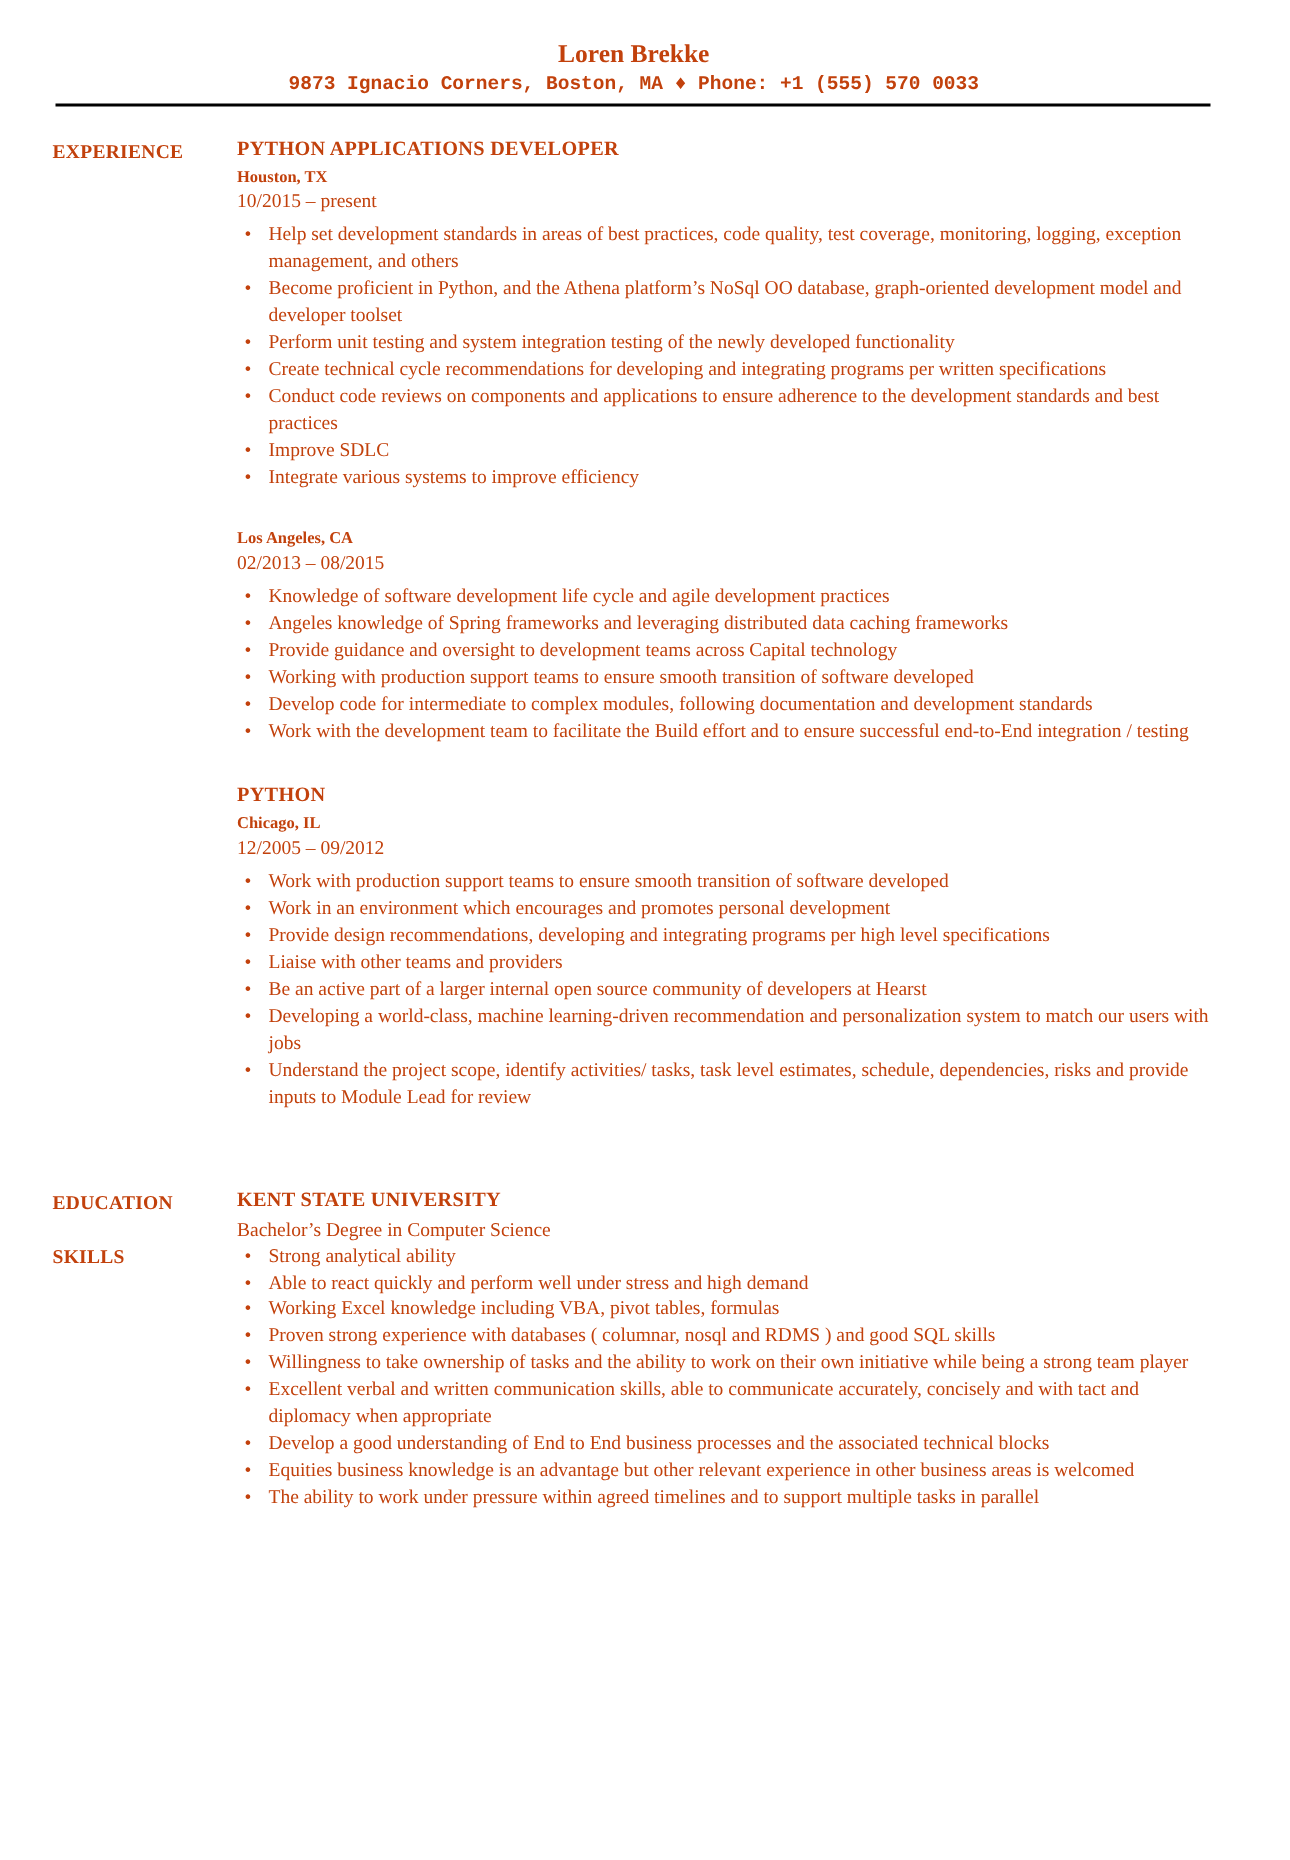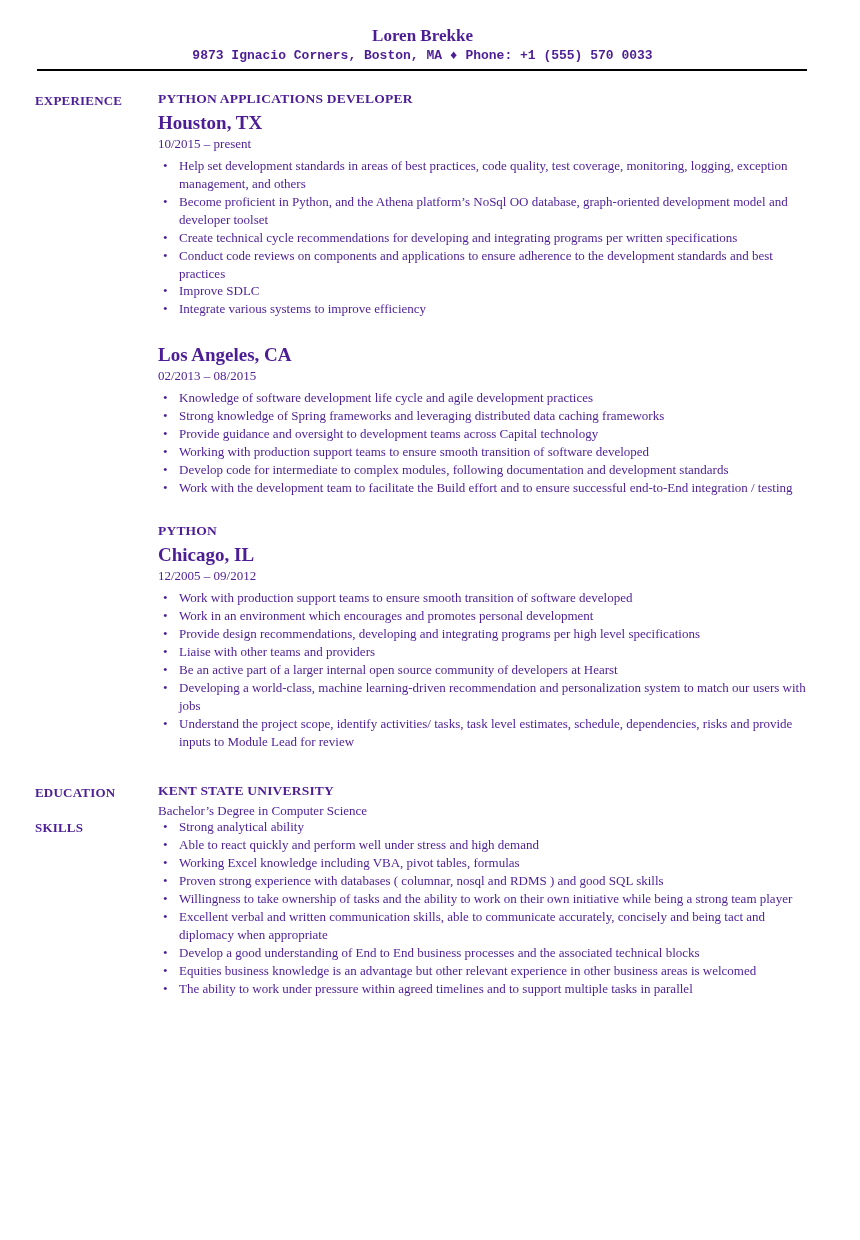--- a/index.html
+++ b/index.html
@@ -2,21 +2,21 @@
 <html><head>
 <meta charset="utf-8">
 <style>
   html, body { margin: 0; padding: 0; background: #ffffff; }
   .page {
     position: relative;
     width: 860px;
     height: 1180px;
     box-sizing: border-box;
     background: #ffffff;
-    color: #4c1d95;
+    color: #c2410c;
     font-family: "Liberation Serif", "DejaVu Serif", serif;
     padding: 25px 50px 0 35px;
     overflow: hidden;
   }
   
   .header { text-align: center; }
   .name {
     font-size: 17px;
     font-weight: bold;
     line-height: 1.3;
@@ -39,34 +39,34 @@
     flex: none;
     width: 123px;
     font-size: 13px;
     font-weight: bold;
     letter-spacing: 0.2px;
     padding-top: 2px;
   }
   .row .content { flex: 1; min-width: 0; }
 
   .section-experience { margin-top: 20px; }
-  .section-education  { margin-top: 32px; }
+  .section-education  { margin-top: 52px; }
   .section-skills     { }
 
   
   .job + .job { margin-top: 26px; }
   .job-title {
     margin: 0 0 5px 0;
     font-size: 13.5px;
     font-weight: bold;
     letter-spacing: 0.2px;
     line-height: 1.2;
   }
   .job-location {
-    font-size: 19px;
+    font-size: 11px;
     font-weight: bold;
     line-height: 1.2;
   }
   .job-dates {
     font-size: 13px;
     line-height: 1.25;
     margin-top: 1px;
   }
   
   ul.bullets {
@@ -117,33 +117,34 @@
     <div class="label">EXPERIENCE</div>
     <div class="content">
 
       <article class="job">
         <h3 class="job-title">PYTHON APPLICATIONS DEVELOPER</h3>
         <div class="job-location">Houston, TX</div>
         <div class="job-dates">10/2015 – present</div>
         <ul class="bullets">
           <li>Help set development standards in areas of best practices, code quality, test coverage, monitoring, logging, exception management, and others</li>
           <li>Become proficient in Python, and the Athena platform’s NoSql OO database, graph-oriented development model and developer toolset</li>
+          <li>Perform unit testing and system integration testing of the newly developed functionality</li>
           <li>Create technical cycle recommendations for developing and integrating programs per written specifications</li>
           <li>Conduct code reviews on components and applications to ensure adherence to the development standards and best practices</li>
           <li>Improve SDLC</li>
           <li>Integrate various systems to improve efficiency</li>
         </ul>
       </article>
 
       <article class="job">
         <div class="job-location">Los Angeles, CA</div>
         <div class="job-dates">02/2013 – 08/2015</div>
         <ul class="bullets">
           <li>Knowledge of software development life cycle and agile development practices</li>
-          <li>Strong knowledge of Spring frameworks and leveraging distributed data caching frameworks</li>
+          <li>Angeles knowledge of Spring frameworks and leveraging distributed data caching frameworks</li>
           <li>Provide guidance and oversight to development teams across Capital technology</li>
           <li>Working with production support teams to ensure smooth transition of software developed</li>
           <li>Develop code for intermediate to complex modules, following documentation and development standards</li>
           <li>Work with the development team to facilitate the Build effort and to ensure successful end-to-End integration / testing</li>
         </ul>
       </article>
 
       <article class="job">
         <h3 class="job-title">PYTHON</h3>
         <div class="job-location">Chicago, IL</div>
@@ -172,21 +173,21 @@
 
   <section class="row section-skills">
     <div class="label">SKILLS</div>
     <div class="content">
       <ul class="bullets">
         <li>Strong analytical ability</li>
         <li>Able to react quickly and perform well under stress and high demand</li>
         <li>Working Excel knowledge including VBA, pivot tables, formulas</li>
         <li>Proven strong experience with databases ( columnar, nosql and RDMS ) and good SQL skills</li>
         <li>Willingness to take ownership of tasks and the ability to work on their own initiative while being a strong team player</li>
-        <li>Excellent verbal and written communication skills, able to communicate accurately, concisely and being tact and diplomacy when appropriate</li>
+        <li>Excellent verbal and written communication skills, able to communicate accurately, concisely and with tact and diplomacy when appropriate</li>
         <li>Develop a good understanding of End to End business processes and the associated technical blocks</li>
         <li>Equities business knowledge is an advantage but other relevant experience in other business areas is welcomed</li>
         <li>The ability to work under pressure within agreed timelines and to support multiple tasks in parallel</li>
       </ul>
     </div>
   </section>
 
 </div>
 
 </body></html>

